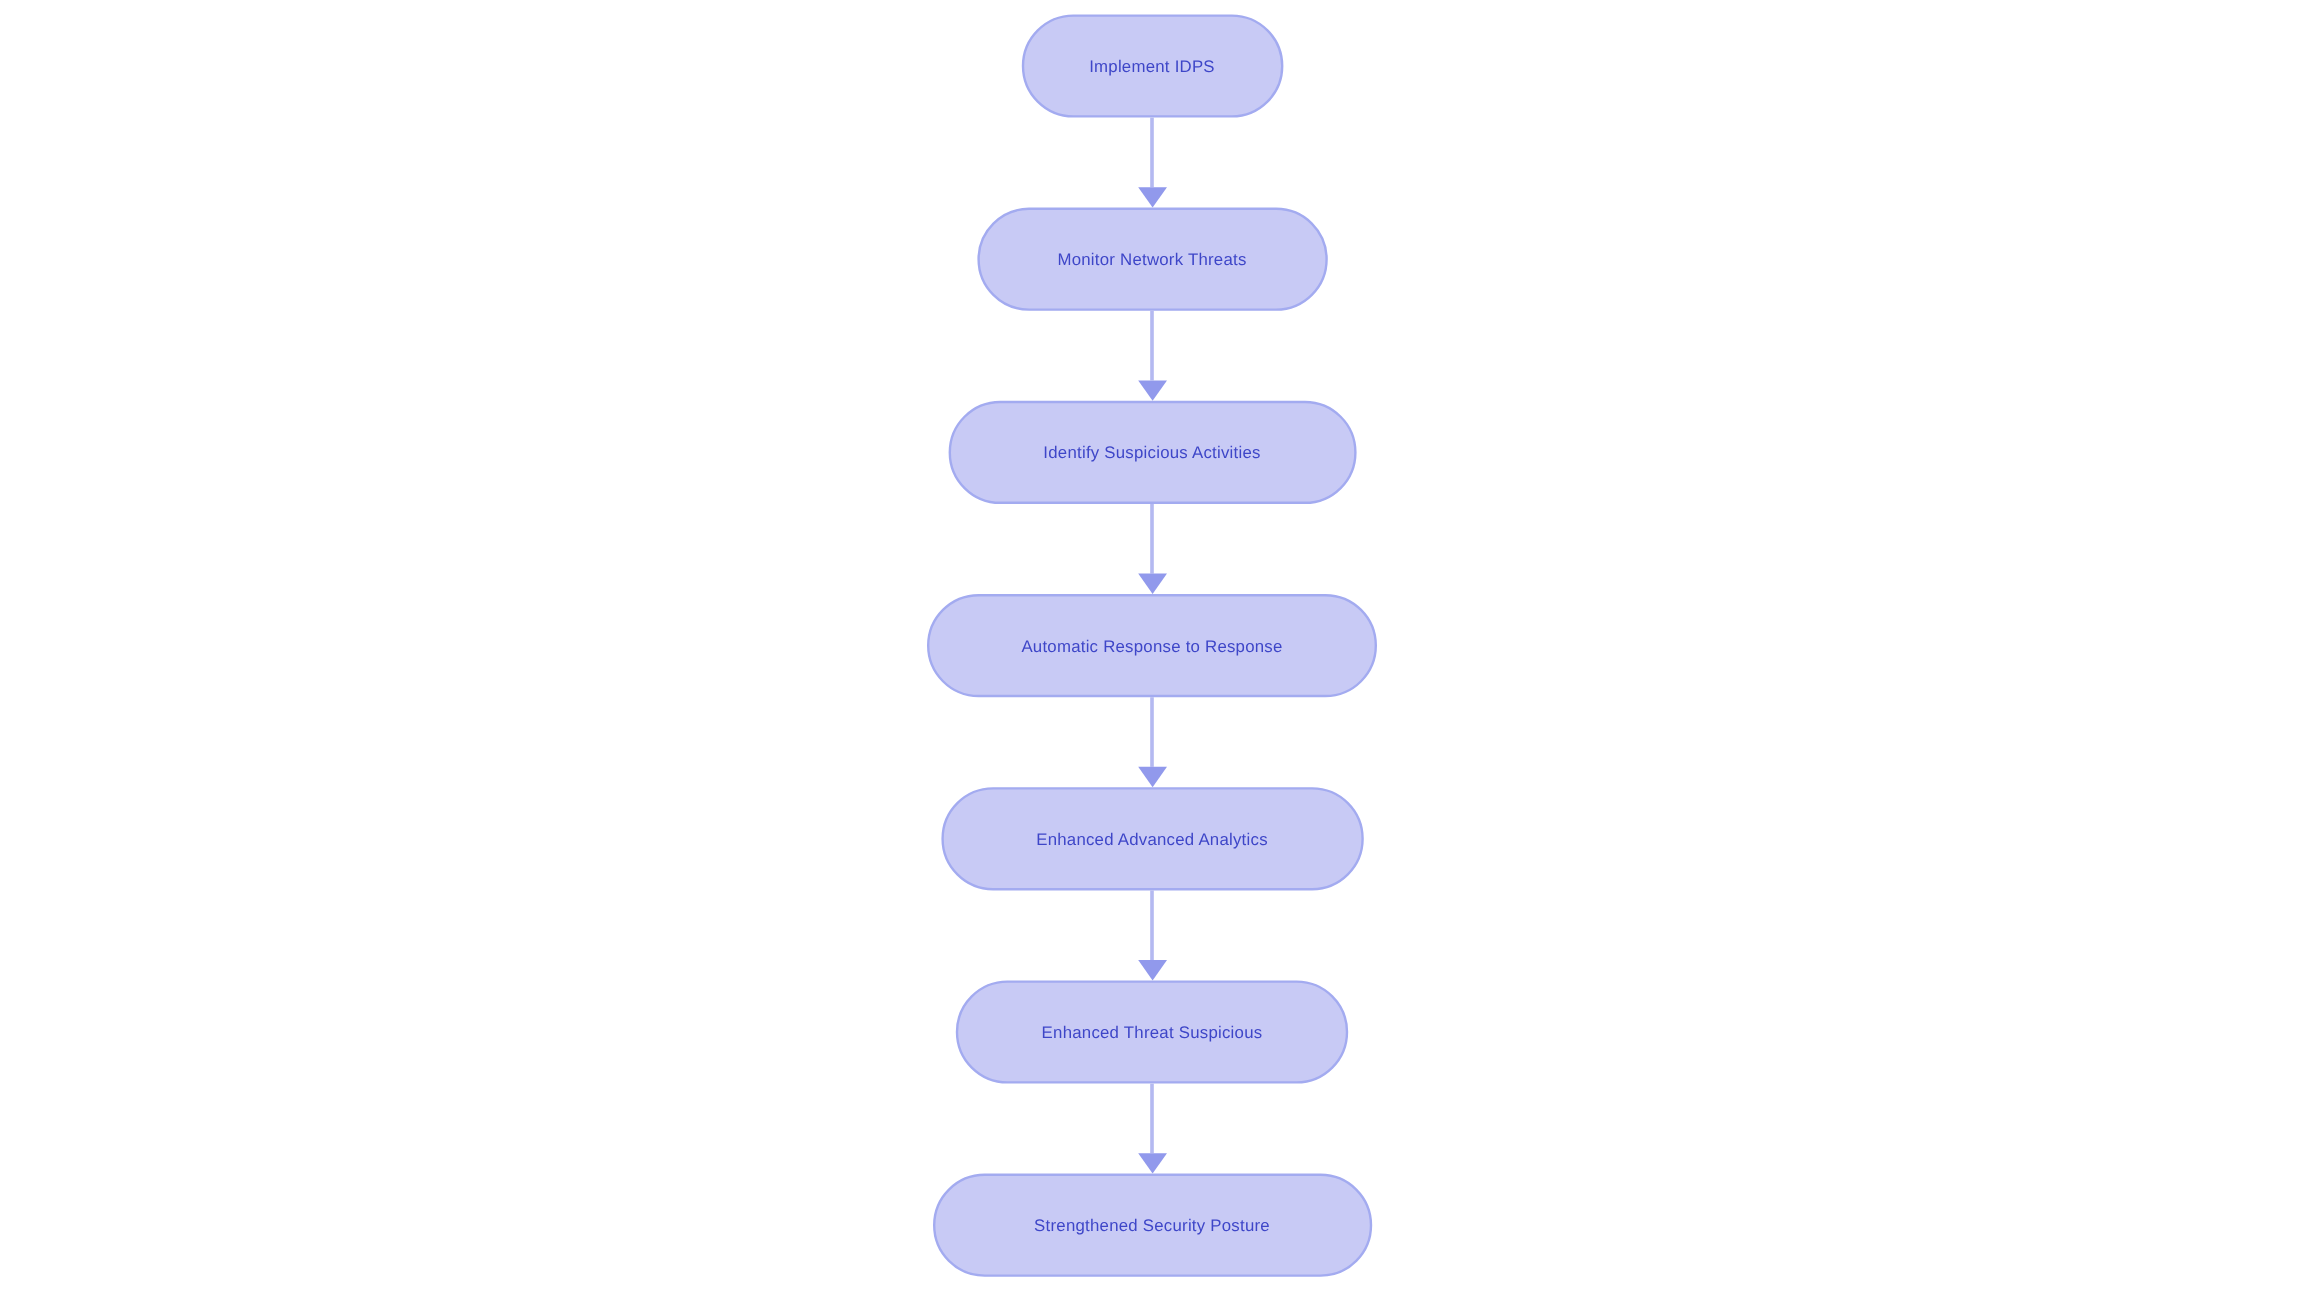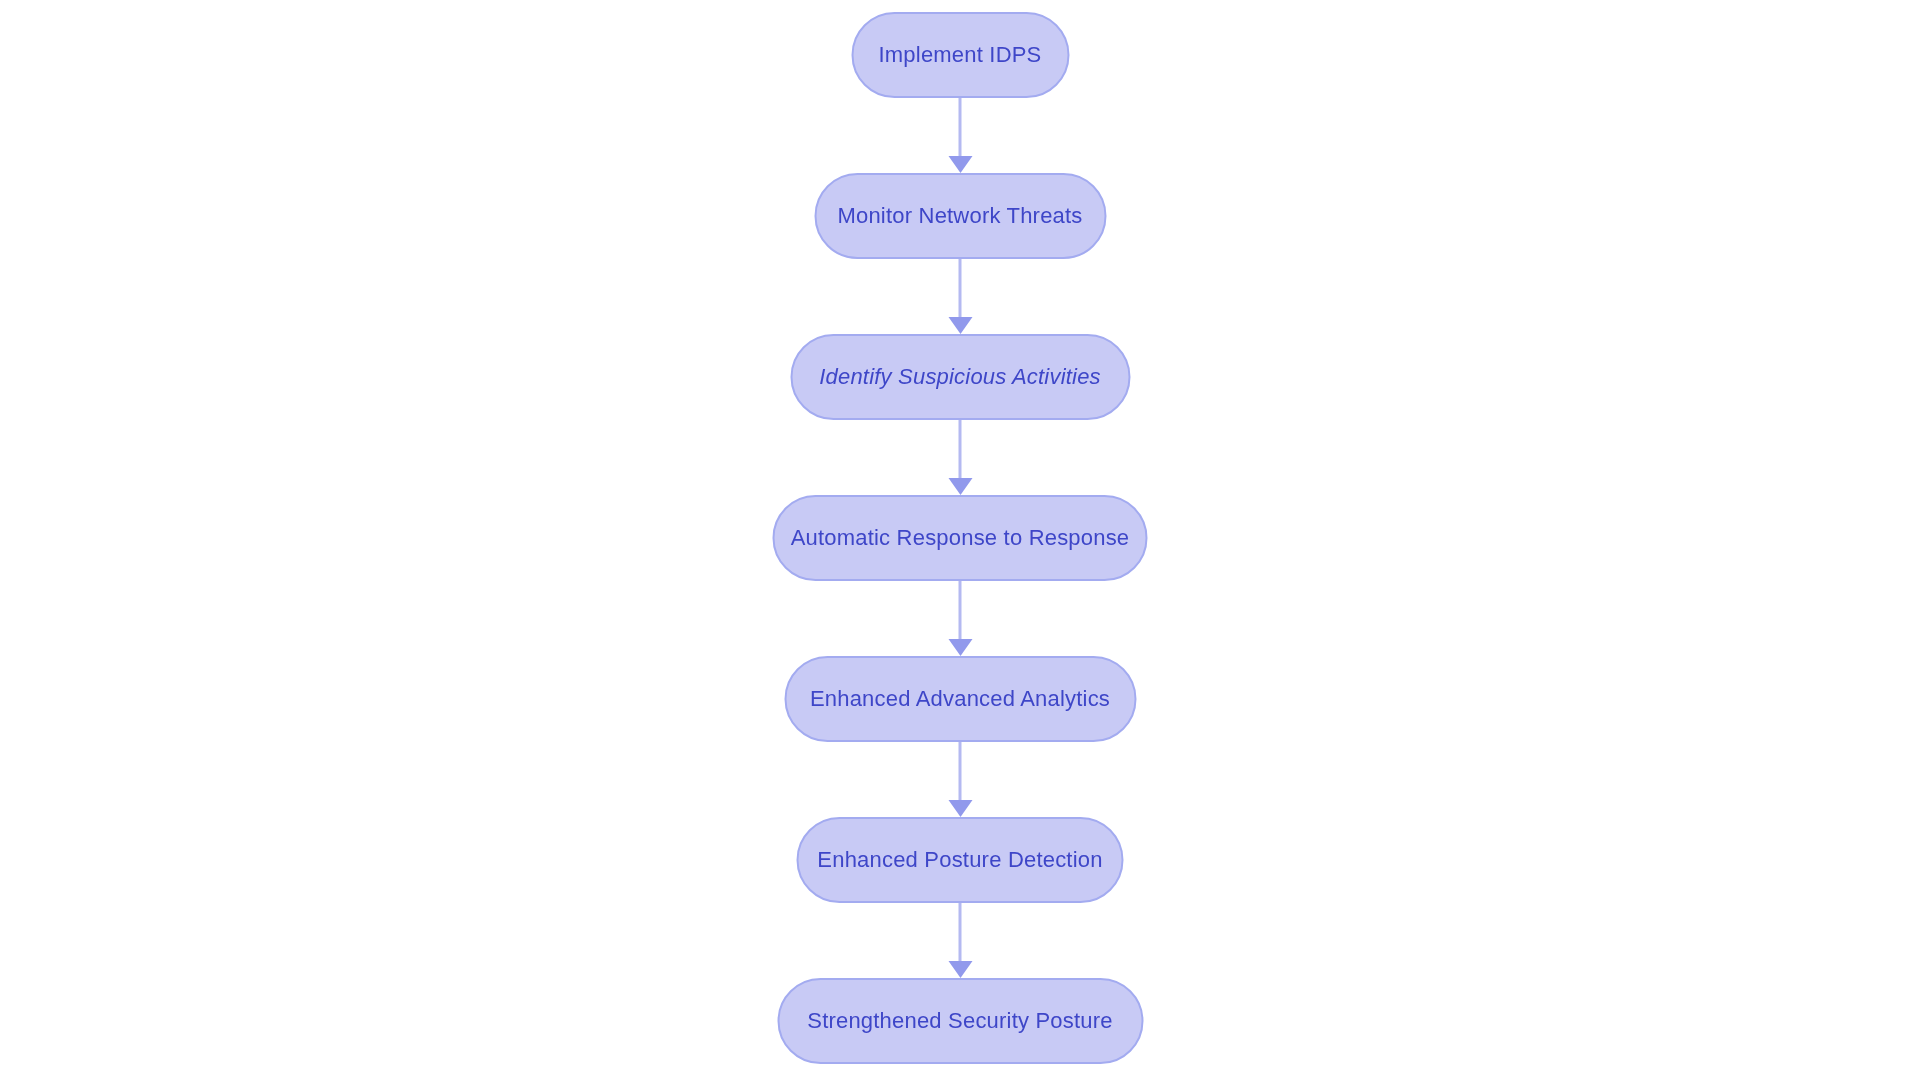--- a/index.html
+++ b/index.html
@@ -27,28 +27,28 @@
   .node {
     box-sizing: border-box;
     height: 86px;
     border-radius: 44px;
     background: var(--node-fill, #c8caf5);
     border: 2px solid var(--node-border, #a3abf0);
     color: var(--node-text, #3e46c8);
     display: flex;
     align-items: center;
     justify-content: center;
-    font-size: 22px;
+    font-size: 14px;
     font-weight: normal;
     letter-spacing: 0.2px;
     white-space: nowrap;
   }
   .node.n1 { width: 218px; }
   .node.n2 { width: 292px; }
-  .node.n3 { width: 340px; font-style: italic; }
+  .node.n3 { width: 340px; }
   .node.n4 { width: 375px; }
   .node.n5 { width: 352px; }
   .node.n6 { width: 327px; }
   .node.n7 { width: 366px; }
   .arrow {
     height: 75px;
     display: flex;
     flex-direction: column;
     align-items: center;
   }
@@ -110,21 +110,21 @@
     <div class="node n5">
       <span>Enhanced Advanced Analytics</span>
     </div>
 
     <div class="arrow">
       <div class="line"></div>
       <div class="head"></div>
     </div>
 
     <div class="node n6">
-      <span>Enhanced Posture Detection</span>
+      <span>Enhanced Threat Suspicious</span>
     </div>
 
     <div class="arrow">
       <div class="line"></div>
       <div class="head"></div>
     </div>
 
     <div class="node n7">
       <span>Strengthened Security Posture</span>
     </div>

